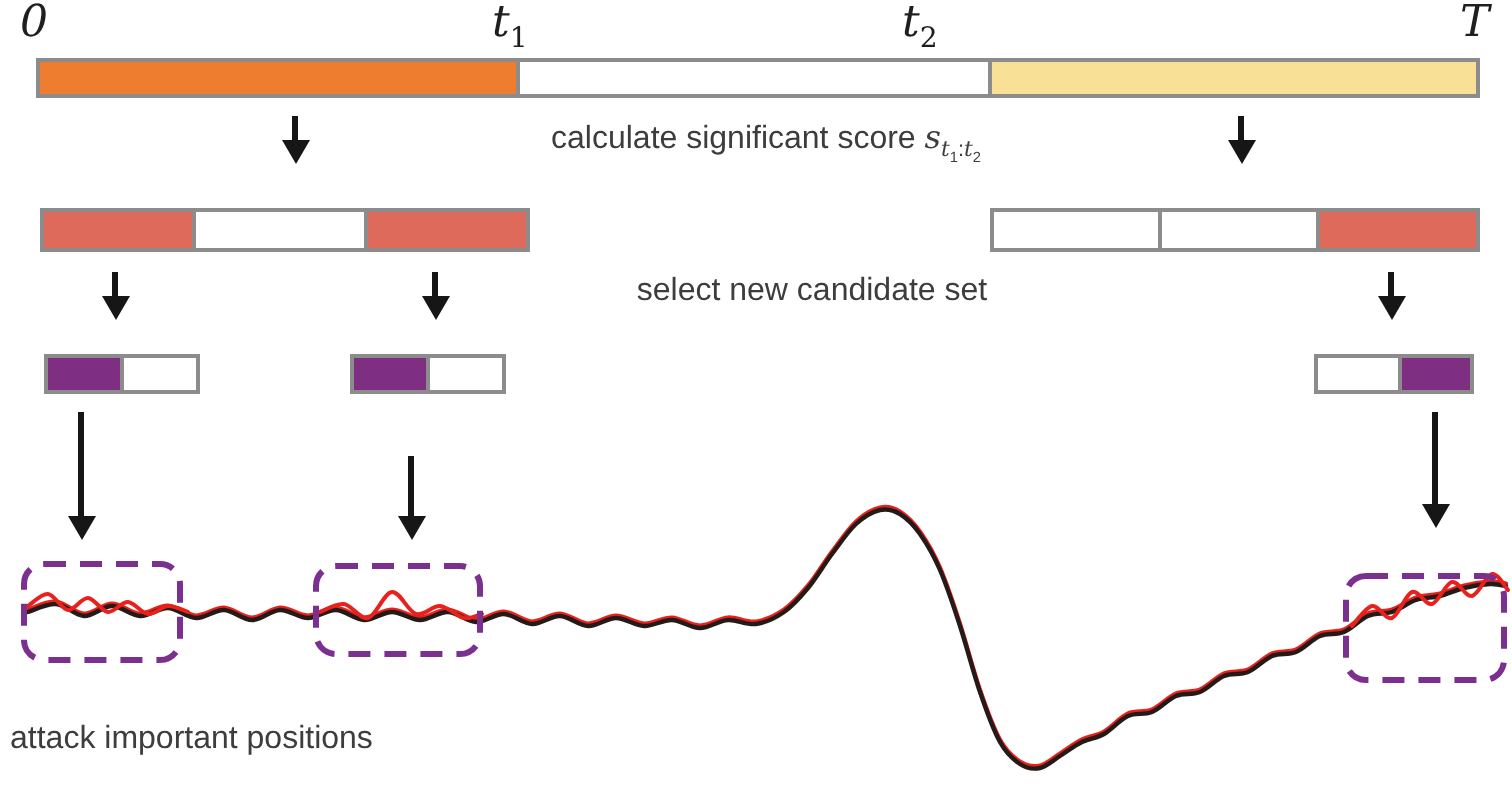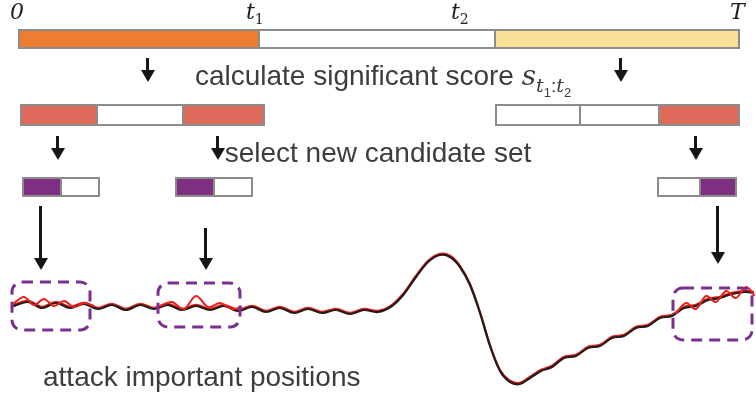--- a/index.html
+++ b/index.html
@@ -7,21 +7,21 @@
           font-family:"Liberation Sans",sans-serif;color:#3d3d3d;}
   .tl-label{position:absolute;top:1px;font-family:"DejaVu Serif",serif;font-style:italic;
             font-size:22px;color:#1f1f1f;line-height:1;}
   .tl-label sub{font-size:64%;font-style:normal;}
   .bar{position:absolute;display:flex;border:2px solid #8c8c8c;box-sizing:border-box;background:#fff;}
   .bar .seg{height:100%;box-sizing:border-box;}
   .bar .seg-div{border-left:2px solid #8c8c8c;}
   .arrow{position:absolute;width:3px;background:#161616;z-index:3;}
   .arrow::after{content:"";position:absolute;left:50%;bottom:-11px;transform:translateX(-50%);
                 width:0;height:0;border:7px solid transparent;border-top:12px solid #161616;}
-  .step-label{position:absolute;font-size:28px;color:#3d3d3d;white-space:nowrap;z-index:2;}
+  .step-label{position:absolute;font-size:16px;color:#3d3d3d;white-space:nowrap;z-index:2;}
   .centered{transform:translateX(-50%);}
   .mathvar{font-family:"DejaVu Serif",serif;font-style:italic;}
   .step-label sub{font-size:68%;}
   svg.wave{position:absolute;left:0;top:0;z-index:1;}
 </style>
 </head>
 <body>
 
 <div class="canvas">
 
@@ -49,21 +49,21 @@
     </div>
   <div class="bar" style="left:495px;top:104px;width:245px;height:22px;">
       <div class="seg" style="width: 34%; background: rgb(255, 255, 255);"></div>
       <div class="seg seg-div" style="width: 33%; background: rgb(255, 255, 255);"></div>
       <div class="seg seg-div" style="width: 33%; background: rgb(221, 106, 91);"></div>
     </div>
 
   <div class="arrow" style="left:56px;top:136px;height:20px;"></div>
   <div class="arrow" style="left:216px;top:136px;height:20px;"></div>
   <div class="arrow" style="left:694px;top:136px;height:20px;"></div>
-  <div class="step-label centered" style="left:378px;top:137px;">select new candidate set</div>
+  <div class="step-label centered" style="left:406px;top:137px;">select new candidate set</div>
 
   <div class="bar" style="left:22px;top:177px;width:78px;height:20px;">
       <div class="seg" style="width: 48%; background: rgb(126, 47, 130);"></div>
       <div class="seg seg-div" style="width: 52%; background: rgb(255, 255, 255);"></div>
     </div>
   <div class="bar" style="left:175px;top:177px;width:78px;height:20px;">
       <div class="seg" style="width: 48%; background: rgb(126, 47, 130);"></div>
       <div class="seg seg-div" style="width: 52%; background: rgb(255, 255, 255);"></div>
     </div>
   <div class="bar" style="left:657px;top:177px;width:80px;height:20px;">
@@ -80,15 +80,15 @@
       <path d="M 14 304.7 C 16.3 304.0, 23.3 300.4, 28 300.7 C 32.7 301.0, 37.3 306.5, 42 306.7 C 46.7 306.9, 51.3 301.7, 56 301.7 C 60.7 301.7, 65.3 306.5, 70 306.7 C 74.7 306.9, 79.3 302.5, 84 302.7 C 88.7 302.9, 93.3 307.5, 98 307.7 C 102.7 307.9, 107.3 303.5, 112 303.7 C 116.7 303.9, 121.3 308.7, 126 308.7 C 130.7 308.7, 135.3 303.9, 140 303.7 C 144.7 303.5, 149.3 307.7, 154 307.7 C 158.7 307.7, 163.3 303.5, 168 303.7 C 172.7 303.9, 177.3 308.5, 182 308.7 C 186.7 308.9, 191.3 304.7, 196 304.7 C 200.7 304.7, 205.3 308.7, 210 308.7 C 214.7 308.7, 219.3 304.5, 224 304.7 C 228.7 304.9, 233.3 309.5, 238 309.7 C 242.7 309.9, 247.3 305.5, 252 305.7 C 256.7 305.9, 261.3 310.5, 266 310.7 C 270.7 310.9, 275.3 306.5, 280 306.7 C 284.7 306.9, 289.3 311.5, 294 311.7 C 298.7 311.9, 303.3 307.7, 308 307.7 C 312.7 307.7, 317.3 311.5, 322 311.7 C 326.7 311.9, 331.3 308.5, 336 308.7 C 340.7 308.9, 345.3 312.7, 350 312.7 C 354.7 312.7, 359.3 309.0, 364 308.7 C 368.7 308.4, 373.3 311.4, 378 310.7 C 382.7 310.0, 387.7 307.7, 392 304.7 C 396.3 301.7, 400.0 297.5, 404 292.7 C 408.0 287.9, 412.0 281.0, 416 275.7 C 420.0 270.4, 424.0 264.4, 428 260.7 C 432.0 257.0, 436.3 254.5, 440 253.7 C 443.7 252.9, 446.7 253.7, 450 255.7 C 453.3 257.7, 456.7 261.0, 460 265.7 C 463.3 270.4, 466.7 276.0, 470 283.7 C 473.3 291.4, 476.7 301.5, 480 311.7 C 483.3 321.9, 486.7 335.0, 490 344.7 C 493.3 354.4, 496.7 363.7, 500 369.7 C 503.3 375.7, 506.7 378.5, 510 380.7 C 513.3 382.9, 516.7 383.4, 520 382.7 C 523.3 382.0, 526.5 378.9, 530 376.7 C 533.5 374.5, 537.3 371.5, 541 369.7 C 544.7 367.9, 548.2 367.9, 552 365.7 C 555.8 363.5, 560.0 358.5, 564 356.7 C 568.0 354.9, 572.0 356.4, 576 354.7 C 580.0 353.0, 584.0 348.4, 588 346.7 C 592.0 345.0, 596.0 346.4, 600 344.7 C 604.0 343.0, 608.0 338.4, 612 336.7 C 616.0 335.0, 620.0 336.4, 624 334.7 C 628.0 333.0, 632.0 328.4, 636 326.7 C 640.0 325.0, 644.0 326.4, 648 324.7 C 652.0 323.0, 656.0 318.4, 660 316.7 C 664.0 315.0, 668.0 316.4, 672 314.7 C 676.0 313.0, 680.0 308.4, 684 306.7 C 688.0 305.0, 692.0 306.0, 696 304.7 C 700.0 303.4, 704.0 300.0, 708 298.7 C 712.0 297.4, 716.0 297.7, 720 296.7 C 724.0 295.7, 727.8 293.7, 732 292.7 C 736.2 291.7, 741.5 290.9, 745 290.7 C 748.5 290.5, 751.7 291.5, 753 291.7" fill="none" stroke="#e8211d" stroke-width="2" stroke-linecap="round" stroke-linejoin="round"></path>
       <path d="M 14 306 C 16.3 305.3, 23.3 301.7, 28 302 C 32.7 302.3, 37.3 307.8, 42 308 C 46.7 308.2, 51.3 303.0, 56 303 C 60.7 303.0, 65.3 307.8, 70 308 C 74.7 308.2, 79.3 303.8, 84 304 C 88.7 304.2, 93.3 308.8, 98 309 C 102.7 309.2, 107.3 304.8, 112 305 C 116.7 305.2, 121.3 310.0, 126 310 C 130.7 310.0, 135.3 305.2, 140 305 C 144.7 304.8, 149.3 309.0, 154 309 C 158.7 309.0, 163.3 304.8, 168 305 C 172.7 305.2, 177.3 309.8, 182 310 C 186.7 310.2, 191.3 306.0, 196 306 C 200.7 306.0, 205.3 310.0, 210 310 C 214.7 310.0, 219.3 305.8, 224 306 C 228.7 306.2, 233.3 310.8, 238 311 C 242.7 311.2, 247.3 306.8, 252 307 C 256.7 307.2, 261.3 311.8, 266 312 C 270.7 312.2, 275.3 307.8, 280 308 C 284.7 308.2, 289.3 312.8, 294 313 C 298.7 313.2, 303.3 309.0, 308 309 C 312.7 309.0, 317.3 312.8, 322 313 C 326.7 313.2, 331.3 309.8, 336 310 C 340.7 310.2, 345.3 314.0, 350 314 C 354.7 314.0, 359.3 310.3, 364 310 C 368.7 309.7, 373.3 312.7, 378 312 C 382.7 311.3, 387.7 309.0, 392 306 C 396.3 303.0, 400.0 298.8, 404 294 C 408.0 289.2, 412.0 282.3, 416 277 C 420.0 271.7, 424.0 265.7, 428 262 C 432.0 258.3, 436.3 255.8, 440 255 C 443.7 254.2, 446.7 255.0, 450 257 C 453.3 259.0, 456.7 262.3, 460 267 C 463.3 271.7, 466.7 277.3, 470 285 C 473.3 292.7, 476.7 302.8, 480 313 C 483.3 323.2, 486.7 336.3, 490 346 C 493.3 355.7, 496.7 365.0, 500 371 C 503.3 377.0, 506.7 379.8, 510 382 C 513.3 384.2, 516.7 384.7, 520 384 C 523.3 383.3, 526.5 380.2, 530 378 C 533.5 375.8, 537.3 372.8, 541 371 C 544.7 369.2, 548.2 369.2, 552 367 C 555.8 364.8, 560.0 359.8, 564 358 C 568.0 356.2, 572.0 357.7, 576 356 C 580.0 354.3, 584.0 349.7, 588 348 C 592.0 346.3, 596.0 347.7, 600 346 C 604.0 344.3, 608.0 339.7, 612 338 C 616.0 336.3, 620.0 337.7, 624 336 C 628.0 334.3, 632.0 329.7, 636 328 C 640.0 326.3, 644.0 327.7, 648 326 C 652.0 324.3, 656.0 319.7, 660 318 C 664.0 316.3, 668.0 317.7, 672 316 C 676.0 314.3, 680.0 309.7, 684 308 C 688.0 306.3, 692.0 307.3, 696 306 C 700.0 304.7, 704.0 301.3, 708 300 C 712.0 298.7, 716.0 299.0, 720 298 C 724.0 297.0, 727.8 295.0, 732 294 C 736.2 293.0, 741.5 292.2, 745 292 C 748.5 291.8, 751.7 292.8, 753 293" fill="none" stroke="#241a17" stroke-width="2.2" stroke-linecap="round" stroke-linejoin="round"></path>
       <path d="M 14 303 C 15.7 302.0, 20.7 296.7, 24 297 C 27.3 297.3, 30.7 304.7, 34 305 C 37.3 305.3, 40.7 298.8, 44 299 C 47.3 299.2, 50.7 305.7, 54 306 C 57.3 306.3, 60.7 300.8, 64 301 C 67.3 301.2, 70.7 306.7, 74 307 C 77.3 307.3, 80.7 303.2, 84 303 C 87.3 302.8, 92.3 305.5, 94 306" fill="none" stroke="#e8211d" stroke-width="2" stroke-linecap="round" stroke-linejoin="round"></path>
       <path d="M 160 306 C 162.0 305.3, 168.0 301.5, 172 302 C 176.0 302.5, 180.0 310.0, 184 309 C 188.0 308.0, 192.0 296.3, 196 296 C 200.0 295.7, 204.0 305.8, 208 307 C 212.0 308.2, 216.0 302.7, 220 303 C 224.0 303.3, 228.5 308.3, 232 309 C 235.5 309.7, 239.5 307.3, 241 307" fill="none" stroke="#e8211d" stroke-width="2" stroke-linecap="round" stroke-linejoin="round"></path>
       <path d="M 676 313 C 677.7 311.3, 682.7 303.7, 686 303 C 689.3 302.3, 692.7 310.2, 696 309 C 699.3 307.8, 702.7 297.2, 706 296 C 709.3 294.8, 712.7 302.8, 716 302 C 719.3 301.2, 722.7 291.7, 726 291 C 729.3 290.3, 732.7 298.7, 736 298 C 739.3 297.3, 743.0 287.5, 746 287 C 749.0 286.5, 752.7 293.7, 754 295" fill="none" stroke="#e8211d" stroke-width="2" stroke-linecap="round" stroke-linejoin="round"></path>
       <rect x="12" y="282" width="78" height="48" rx="10" fill="none" stroke="#7b3090" stroke-width="3" stroke-dasharray="11 7"></rect>
       <rect x="158" y="283" width="82" height="44" rx="10" fill="none" stroke="#7b3090" stroke-width="3" stroke-dasharray="11 7"></rect>
       <rect x="673" y="288" width="79" height="52" rx="10" fill="none" stroke="#7b3090" stroke-width="3" stroke-dasharray="11 7"></rect>
     </svg>
 
-  <div class="step-label" style="left:5px;top:361px;margin-left:38px;">attack important positions</div>
+  <div class="step-label" style="left:5px;top:361px;">attack important positions</div>
 
 </div>
 
 </body></html>

